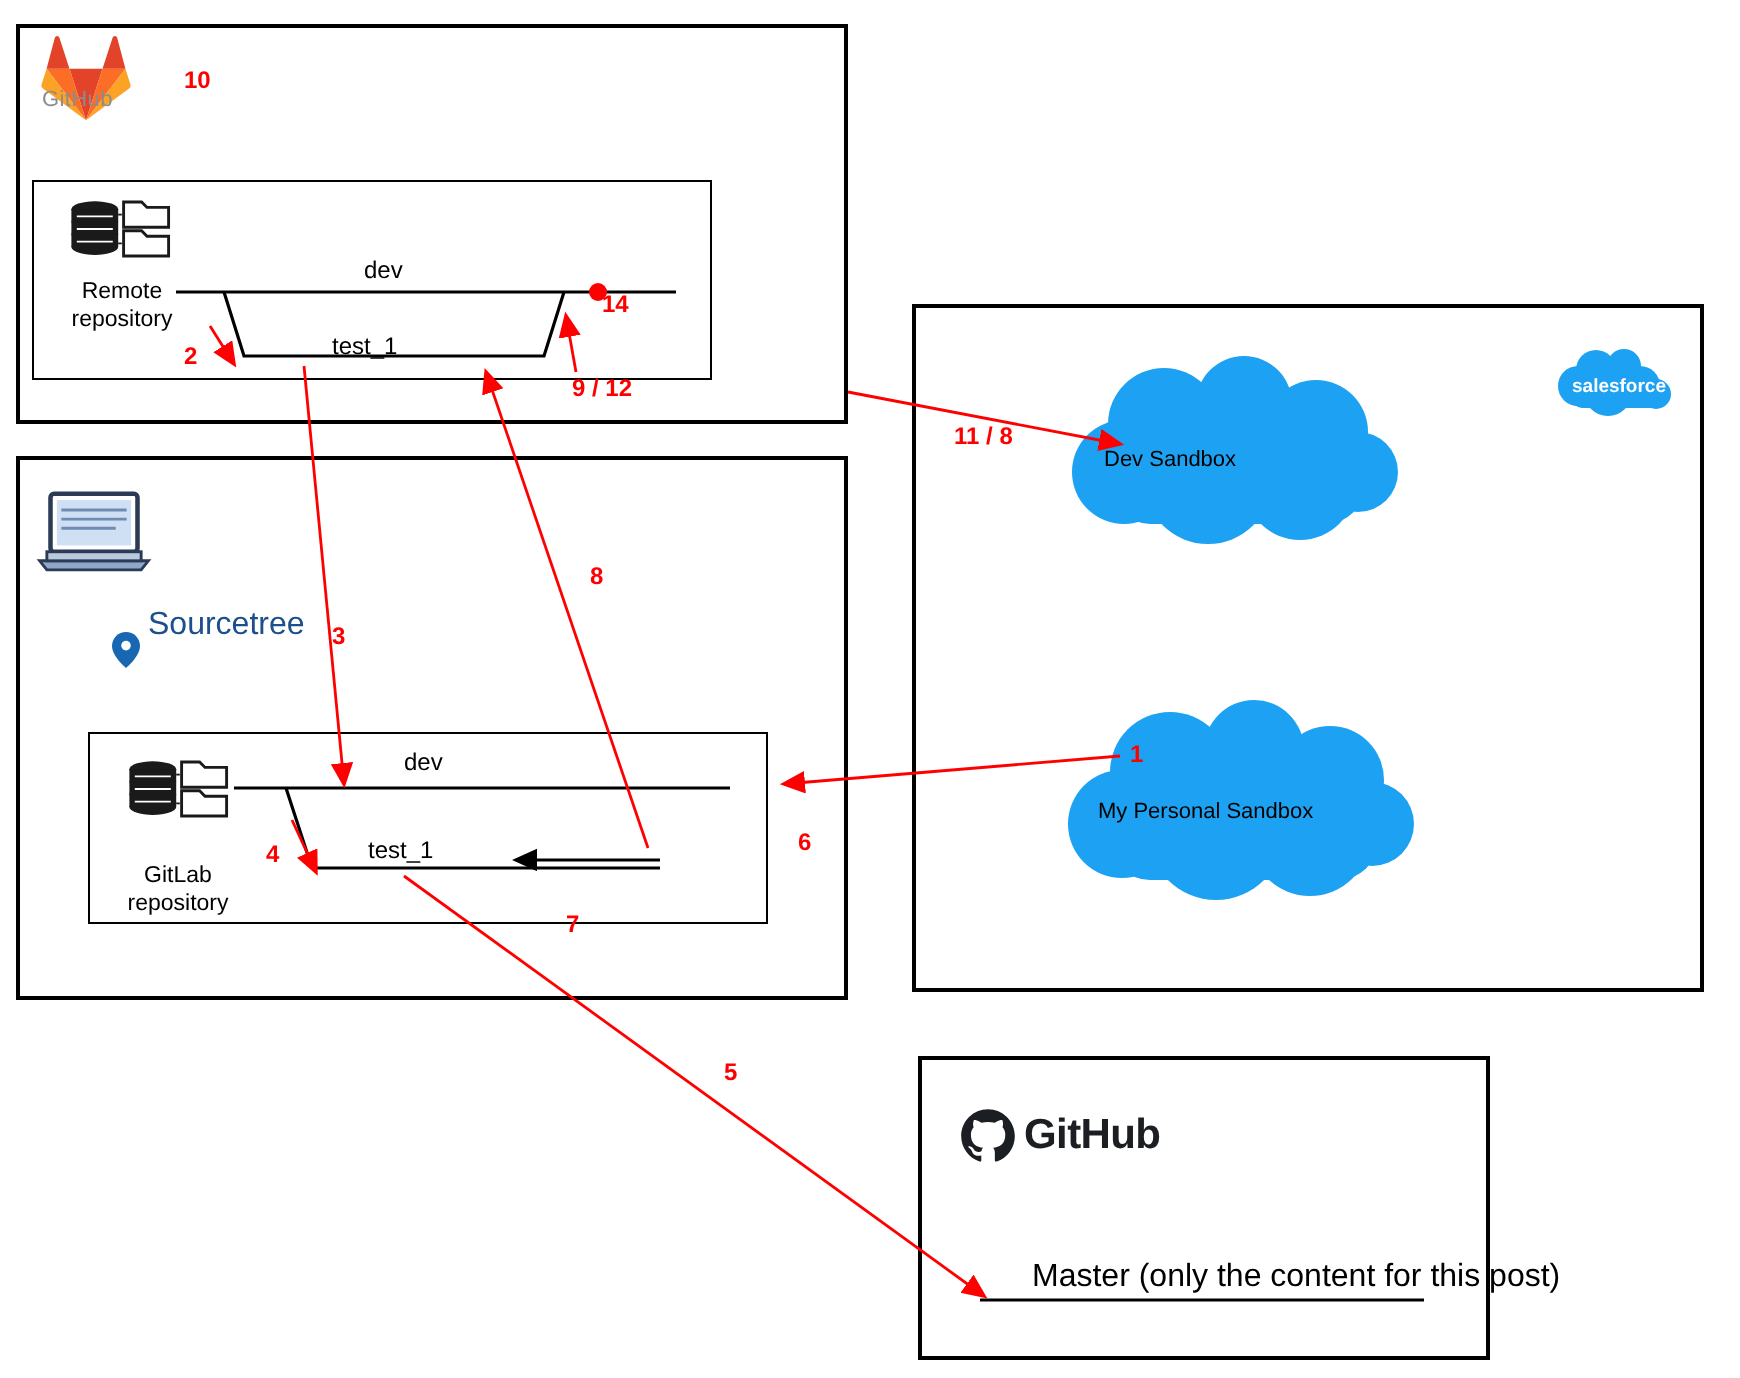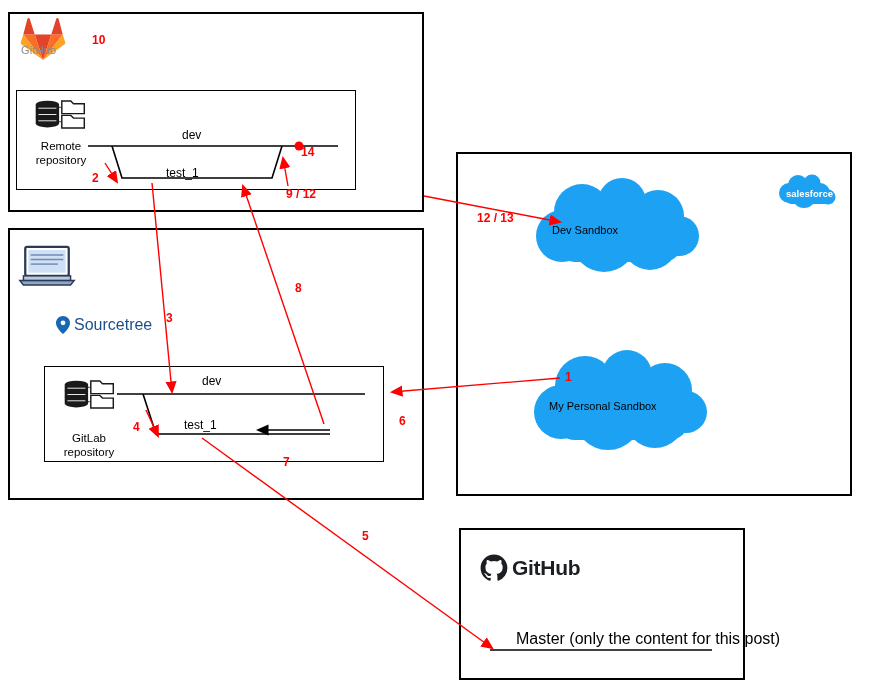--- a/index.html
+++ b/index.html
@@ -146,21 +146,21 @@
       <rect x="6" y="36" width="52" height="5" fill="#b9c9de" stroke="#2b3a55" stroke-width="1.6"></rect>
     </svg>
   </div>
 
   <div style="position:absolute; left:56px; top:316px; width:14px; height:18px;">
     <svg viewBox="0 0 14 18" width="14" height="18" aria-hidden="true">
       <path d="M7 0 C3.1 0 0 3.1 0 7 c0 5.2 7 11 7 11 s7 -5.8 7 -11 c0 -3.9 -3.1 -7 -7 -7 z" fill="#1767b3"></path>
       <circle cx="7" cy="6.8" r="2.4" fill="#ffffff"></circle>
     </svg>
   </div>
-  <div class="sourcetree-text" style="left:74px; top:316px;">Sourcetree</div>
+  <div class="sourcetree-text" style="left:74px; top:304px;">Sourcetree</div>
 
   <div style="position:absolute; left:33px; top:98px; width:54px; height:42px;">
     <svg viewBox="0 0 60 46" width="54" height="42" aria-hidden="true">
 
       <g fill="#ffffff" stroke="#1a1a1a" stroke-width="1.6">
         <path d="M32 3 h10 l3 3 h12 v11 h-25 z"></path>
         <path d="M32 19 h10 l3 3 h12 v11 h-25 z"></path>
       </g>
 
       <g fill="#1a1a1a">
@@ -281,21 +281,21 @@
   <div class="num" style="left:92px; top:172px;">2</div>
   <div class="num" style="left:286px; top:188px;">9 / 12</div>
   <div class="num" style="left:301px; top:146px;">14</div>
   <div class="num" style="left:166px; top:312px;">3</div>
   <div class="num" style="left:133px; top:421px;">4</div>
   <div class="num" style="left:283px; top:456px;">7</div>
   <div class="num" style="left:295px; top:282px;">8</div>
   <div class="num" style="left:399px; top:415px;">6</div>
   <div class="num" style="left:362px; top:530px;">5</div>
   <div class="num" style="left:565px; top:371px;">1</div>
-  <div class="num" style="left:477px; top:212px;">12 / 13</div>
+  <div class="num" style="left:477px; top:212px;">11 / 8</div>
 
   <svg class="overlay">
     <defs>
       <marker id="arrowRed" markerWidth="9" markerHeight="9" refX="7.5" refY="4" orient="auto">
         <path d="M0,0 L9,4 L0,8 z" fill="#ff0000"></path>
       </marker>
       <marker id="arrowBlack" markerWidth="9" markerHeight="9" refX="7.5" refY="4" orient="auto">
         <path d="M0,0 L9,4 L0,8 z" fill="#000000"></path>
       </marker>
     </defs>

